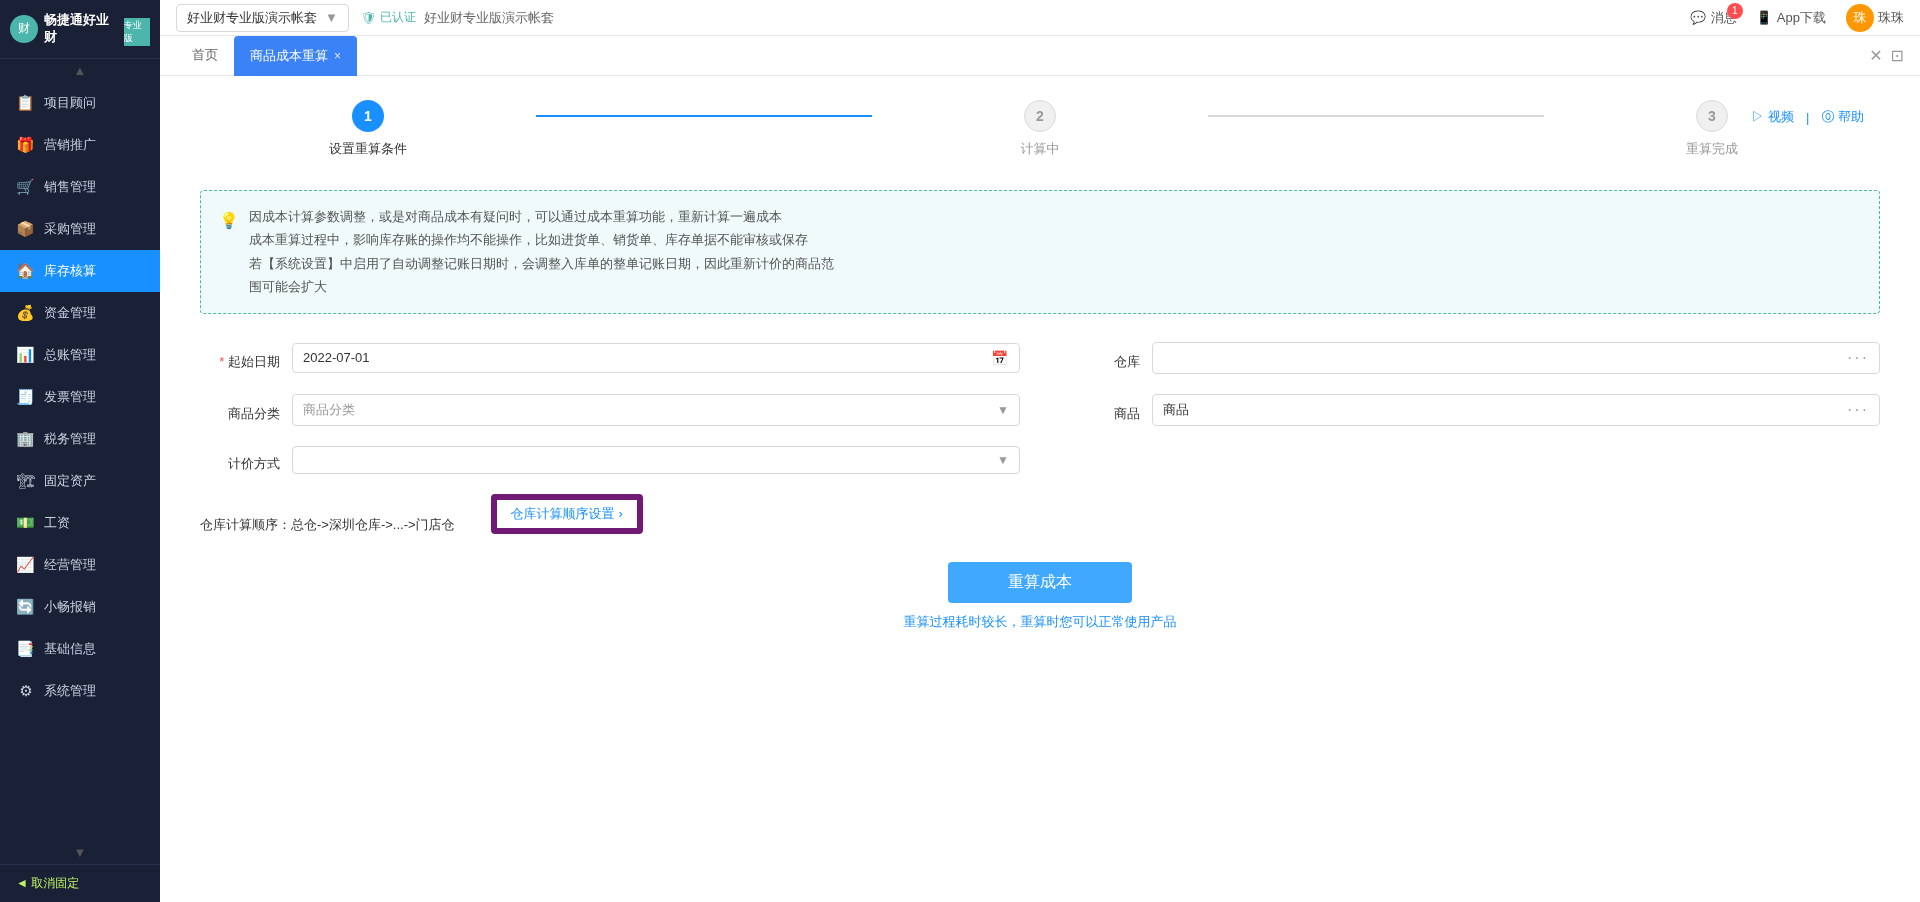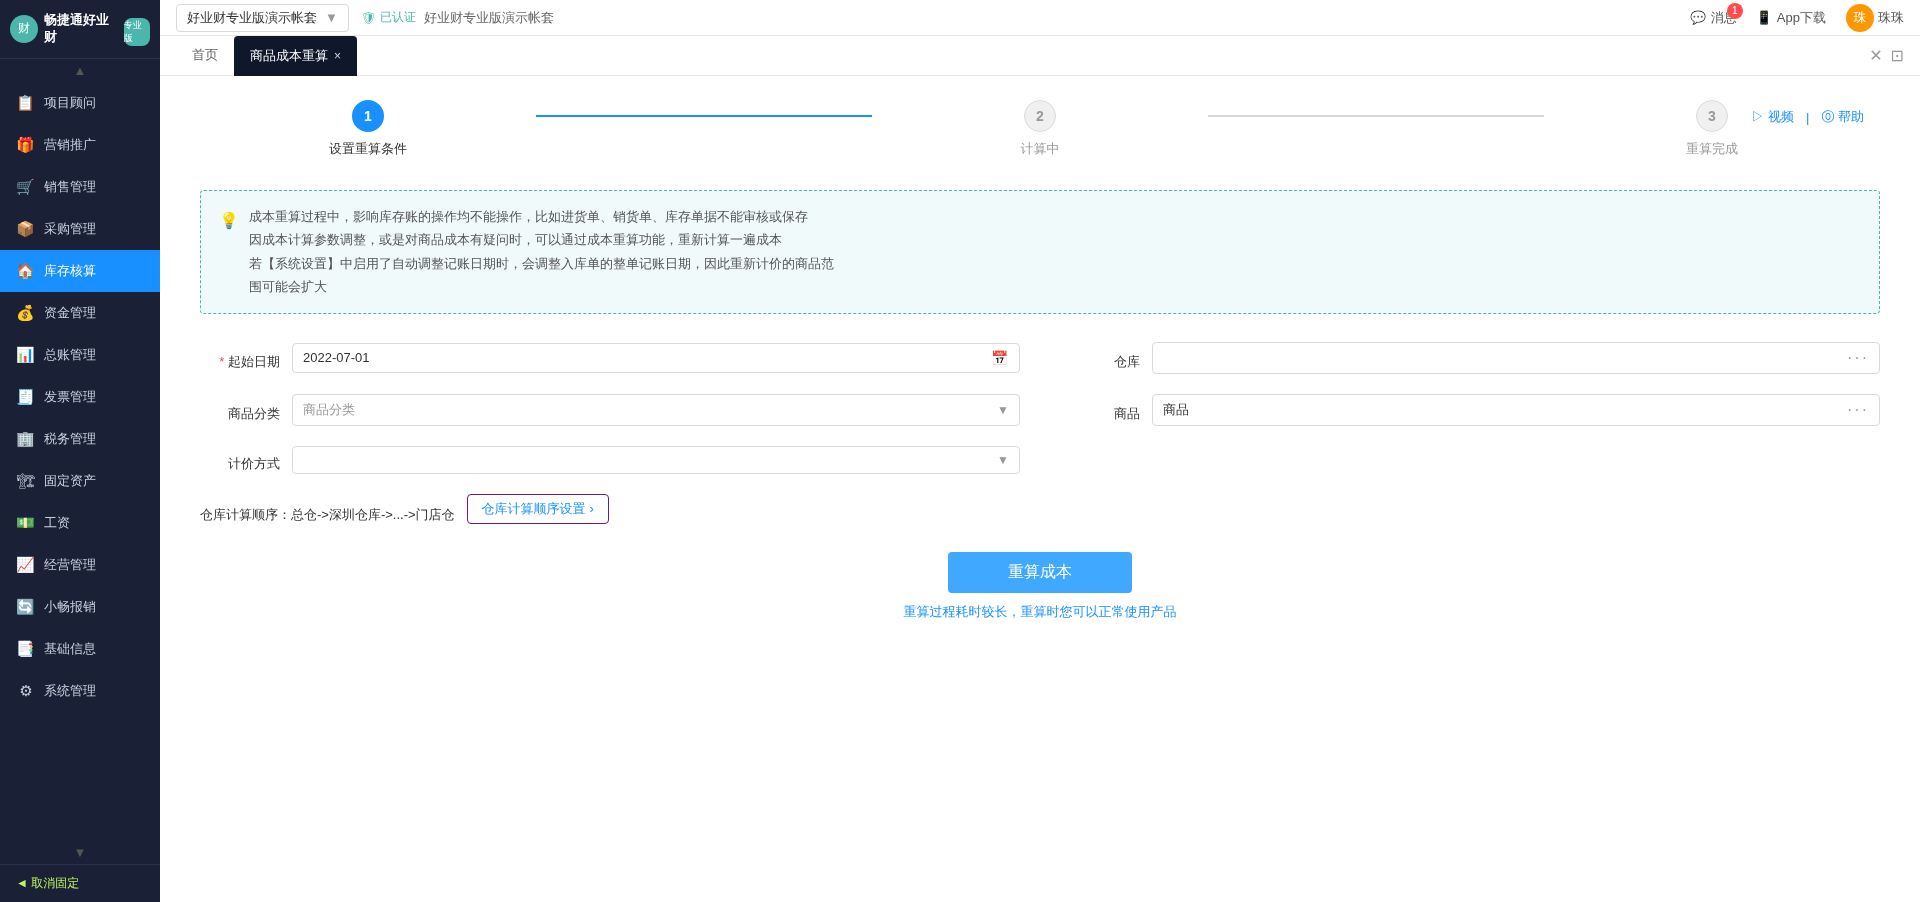--- a/index.html
+++ b/index.html
@@ -35,21 +35,21 @@
       font-size: 12px;
       margin-right: 6px;
       flex-shrink: 0;
     }
     .sidebar-logo-text { color: #fff; font-size: 13px; font-weight: bold; line-height: 1.3; }
     .sidebar-logo-badge {
       background: #4db6ac;
       color: white;
       font-size: 9px;
       padding: 1px 0;
-      border-radius: 8px;
+      border-radius: 0;
       margin-left: 4px;
     }
     .sidebar-items { flex: 1; overflow-y: auto; }
     .sidebar-items::-webkit-scrollbar { width: 3px; }
     .sidebar-items::-webkit-scrollbar-thumb { background: #3a4060; }
     .sidebar-item {
       display: flex;
       align-items: center;
       padding: 11px 16px;
       cursor: pointer;
@@ -171,21 +171,21 @@
       height: 40px;
       display: flex;
       align-items: center;
       cursor: pointer;
       font-size: 13px;
       color: #666;
       border-bottom: 2px solid transparent;
     }
     .tab.home { color: #666; }
     .tab.active {
-      background: #0f172a;
+      background: #3b82f6;
       color: white;
       border-radius: 4px 4px 0 0;
       border-bottom: none;
       text-align: right;
     }
     .tab-close {
       margin-left: 6px;
       cursor: pointer;
       opacity: 0.8;
       font-size: 12px;
@@ -333,30 +333,31 @@
     
     .warehouse-row {
       display: flex;
       align-items: flex-end;
       margin-bottom: 28px;
       font-size: 13px;
       color: #333;
       gap: 12px;
     }
     .warehouse-order-btn {
-      border: 1px solid #701a75;
+      border: 6px solid #701a75;
       color: #1890ff;
       border-radius: 4px;
       padding: 5px 14px;
       cursor: pointer;
       font-size: 13px;
       display: flex;
       align-items: center;
       gap: 4px;
       background: #fff;
+      margin-left: 24px;
     }
 
     
     .recalc-section {
       display: flex;
       flex-direction: column;
       align-items: center;
       gap: 10px;
       margin-top: 16px;
     }
@@ -523,22 +524,22 @@
       <div class="steps-help">
         <span style="cursor:pointer;">▷ <span>视频</span></span>
         <span>|</span>
         <span style="cursor:pointer;">⓪ <span>帮助</span></span>
       </div>
     </div>
 
     <div class="notice-box">
       <span class="notice-icon">💡</span>
       <div>
+        <div>因成本计算参数调整，或是对商品成本有疑问时，可以通过成本重算功能，重新计算一遍成本</div>
         <div>成本重算过程中，影响库存账的操作均不能操作，比如进货单、销货单、库存单据不能审核或保存</div>
-        <div>因成本计算参数调整，或是对商品成本有疑问时，可以通过成本重算功能，重新计算一遍成本</div>
         <div>若【系统设置】中启用了自动调整记账日期时，会调整入库单的整单记账日期，因此重新计价的商品范</div>
         <div>围可能会扩大</div>
       </div>
     </div>
 
     <div class="form-row">
       <div class="form-field">
         <div class="form-label required">起始日期</div>
         <div class="form-input">
           <span>2022-07-01</span>

